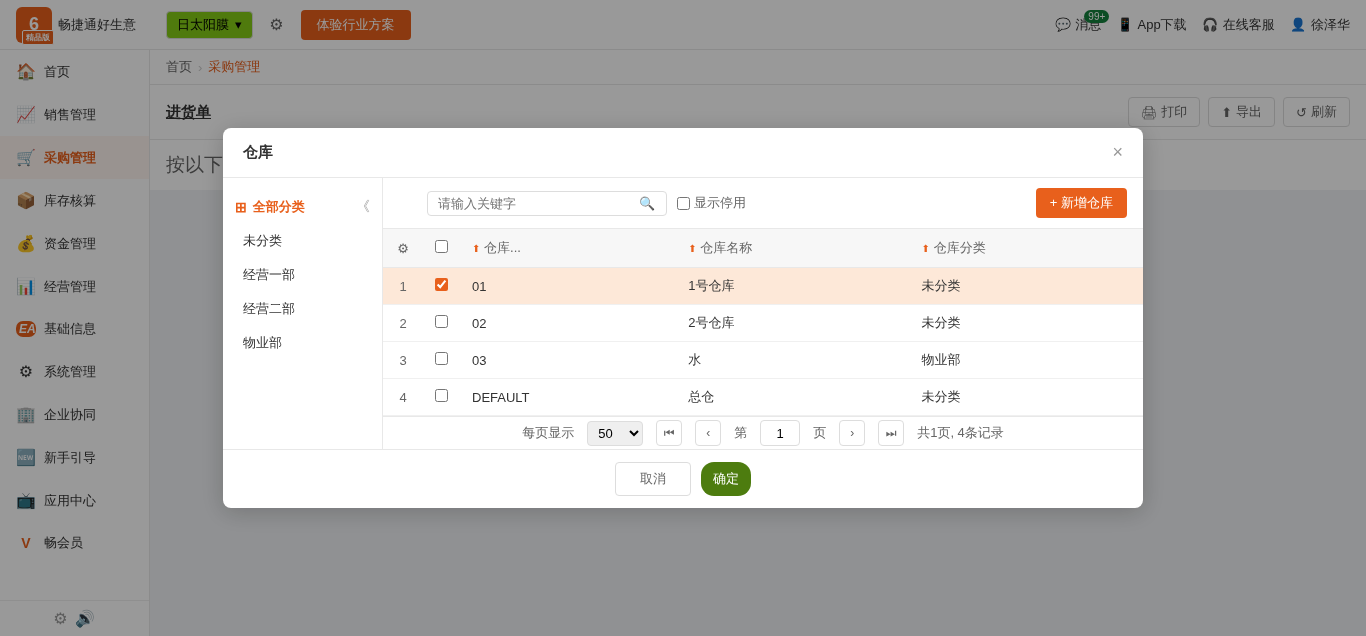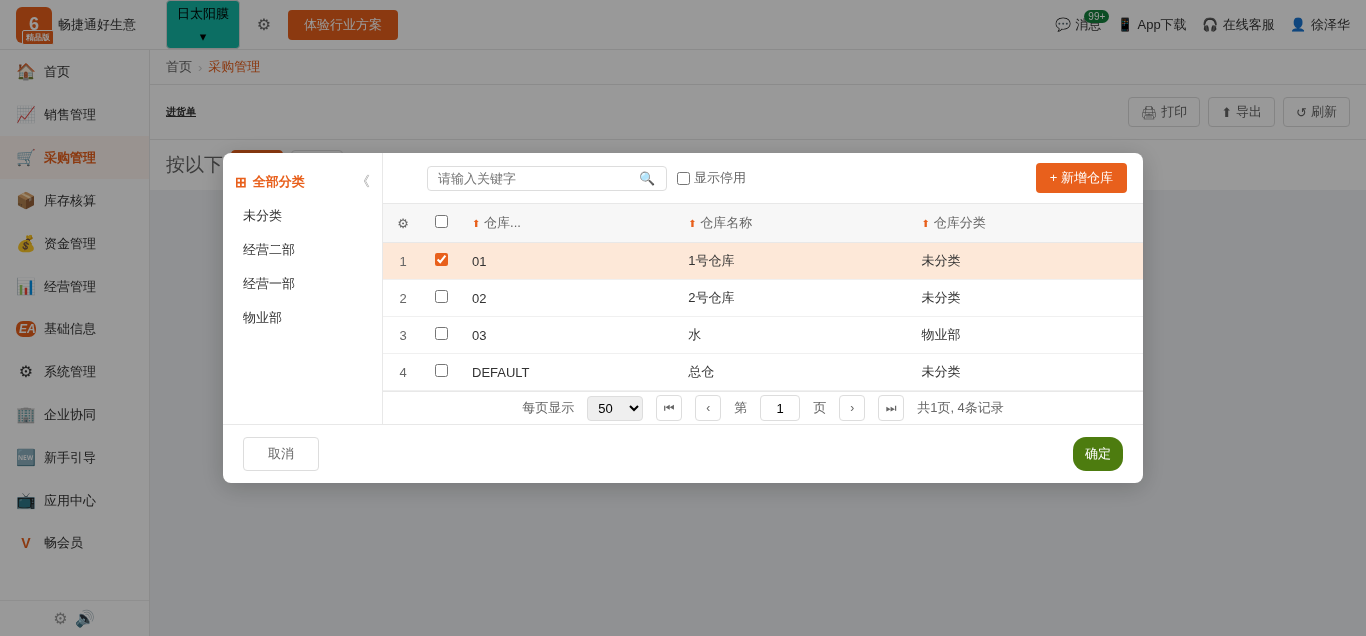--- a/index.html
+++ b/index.html
@@ -45,24 +45,23 @@
     }
     .logo-text { font-size: 13px; color: #333; line-height: 1.2; }
 
     .header-middle { flex: 1; display: flex; align-items: center; gap: 8px; }
     .store-selector {
       display: flex; align-items: center;
       border: 1px solid #ddd;
       border-radius: 4px;
       padding: 4px 10px;
       cursor: pointer;
-      background: #14b8a6;
+      background: #84cc16;
       font-size: 13px;
       gap: 6px;
-      flex-direction: column;
     }
     .settings-btn {
       width: 32px; height: 32px;
       display: flex; align-items: center; justify-content: center;
       border-radius: 50%;
       cursor: pointer;
       color: #666;
       font-size: 16px;
     }
     .trial-btn {
@@ -132,21 +131,21 @@
       color: #666;
     }
     .breadcrumb-bar .current { color: #e8601c; }
 
     .page-header {
       background: #fff;
       padding: 12px 16px;
       display: flex; align-items: center; justify-content: space-between;
       border-bottom: 1px solid #e8e8e8;
     }
-    .page-title { font-size: 10px; font-weight: bold; color: #333; text-decoration: underline; }
+    .page-title { font-size: 15px; font-weight: bold; color: #333; text-decoration: underline; }
 
     .toolbar {
       background: #fff;
       padding: 10px 16px;
       display: flex; gap: 8px; align-items: center;
       flex-wrap: wrap;
     }
     .toolbar-label { color: #666; font-size: 19px; }
     .toolbar-btn {
       border: 1px solid #ddd;
@@ -297,21 +296,21 @@
     }
     .page-input {
       border: 1px solid #ddd; border-radius: 4px;
       width: 40px; height: 26px;
       text-align: center; font-size: 13px; outline: none;
     }
 
     .modal-footer {
       padding: 12px 20px;
       border-top: 1px solid #e8e8e8;
-      display: flex; justify-content: space-between; gap: 10px;
+      display: flex; justify-content: center; gap: 10px;
     }
     .footer-btn-cancel {
       border: 1px solid #ddd; border-radius: 4px;
       padding: 7px 24px;
       cursor: pointer; background: #fff; font-size: 13px; color: #666;
     }
     .footer-btn-ok {
       border: none; border-radius: 13px;
       padding: 7px 12px;
       cursor: pointer; background: #4d7c0f; color: #fff; font-size: 13px;
@@ -439,37 +438,41 @@
   <div class="toolbar">
     <span class="toolbar-label">按以下</span>
     <button class="toolbar-btn orange">查询</button>
     <button class="toolbar-btn white">设置</button>
   </div>
 </div>
 
 <div class="modal-overlay">
   <div class="modal">
 
+    <div class="modal-header">
+      <span class="modal-title">仓库</span>
+      <span class="modal-close">×</span>
+    </div>
 
     <div class="modal-body">
 
       <div class="category-panel">
         <div class="category-header">
           <span style="font-size:14px;">⊞</span>
           <span>全部分类</span>
           <button class="collapse-btn">《</button>
         </div>
         <div class="category-item">
           <span>未分类</span>
         </div>
         <div class="category-item">
+          <span>经营一部</span>
+        </div>
+        <div class="category-item">
           <span>经营二部</span>
-        </div>
-        <div class="category-item">
-          <span>经营一部</span>
         </div>
         <div class="category-item">
           <span>物业部</span>
         </div>
       </div>
 
       <div class="modal-content-area">
 
         <div class="modal-toolbar">
           <div class="search-box">

